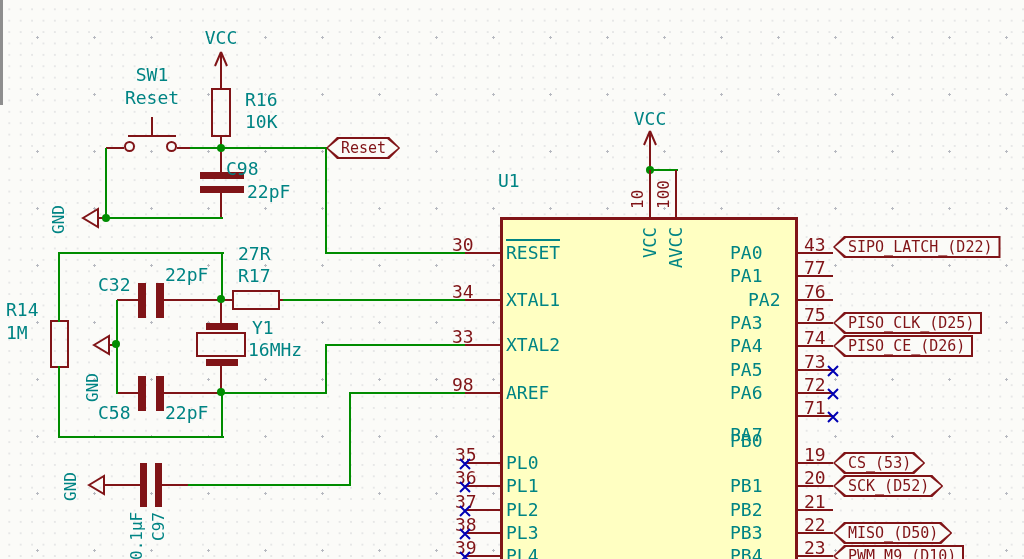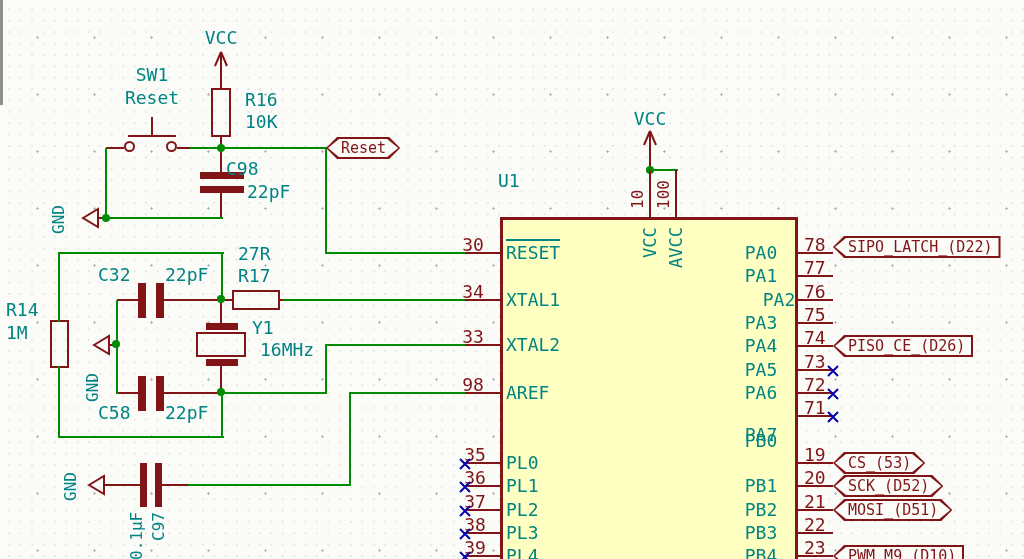--- a/index.html
+++ b/index.html
@@ -17,21 +17,21 @@
   .abs{position:absolute;}
   .wire{position:absolute; background:#008c00;}
   .lead{position:absolute; background:#801417;}
   .plate{position:absolute; background:#801417;}
   .outline{position:absolute; border:2px solid #801417; background:transparent;}
   .junc{position:absolute; width:8px; height:8px; border-radius:50%; background:#008c00;}
   .circ{position:absolute; width:11px; height:11px; border:2px solid #801417; border-radius:50%; background:#fbfbf8;}
   .tref{position:absolute; color:#008484; font-size:18px; line-height:18px; white-space:nowrap;}
   .tname{position:absolute; color:#008484; font-size:18px; line-height:18px; white-space:nowrap;}
   .tnum{position:absolute; color:#801417; font-size:18px; line-height:18px; white-space:nowrap;}
-  .right{text-align:center;}
+  .right{text-align:left;}
   .center{text-align:center;}
   .vtext{writing-mode:vertical-rl; transform:rotate(180deg); line-height:17px; font-size:16px; overflow:hidden;}
   .overline{border-top:2px solid #008484; padding-top:1px;}
   .icbody{position:absolute; background:#ffffc2; border:3px solid #801417;}
   .glabel{position:absolute; height:22px; display:inline-flex; align-items:center;
           font-size:15px; line-height:22px; color:#801417; white-space:nowrap;}
   .glabel .bg{position:absolute; inset:0; background:#801417;}
   .glabel .bg2{position:absolute; inset:2px; background:#fbfbf8;}
   .gl-in .bg, .gl-in .bg2{clip-path:polygon(0 50%, 11px 0, 100% 0, 100% 100%, 11px 100%);}
   .gl-bi .bg, .gl-bi .bg2{clip-path:polygon(0 50%, 11px 0, calc(100% - 11px) 0, 100% 50%, calc(100% - 11px) 100%, 11px 100%);}
@@ -98,21 +98,21 @@
   <div class="tref" style="left:6px;top:301px">R14</div>
   <div class="tref" style="left:6px;top:324px">1M</div>
   <div class="outline" style="left:50px;top:320px;width:19px;height:48px"></div>
   <div class="wire" style="left:58px;top:252px;width:2px;height:70px"></div>
   <div class="wire" style="left:58px;top:366px;width:2px;height:72px"></div>
   <div class="wire" style="left:58px;top:252px;width:166px;height:2px"></div>
   <div class="wire" style="left:58px;top:436px;width:166px;height:2px"></div>
   <div class="wire" style="left:221px;top:252px;width:2px;height:46px"></div>
   <div class="wire" style="left:221px;top:394px;width:2px;height:44px"></div>
 
-  <div class="tref" style="left:98px;top:266px">C32</div>
+  <div class="tref" style="left:98px;top:276px">C32</div>
   <div class="tref" style="left:165px;top:266px">22pF</div>
   <div class="plate" style="left:138px;top:283px;width:8px;height:35px"></div>
   <div class="plate" style="left:156px;top:283px;width:8px;height:35px"></div>
   <div class="lead" style="left:117px;top:299px;width:21px;height:2px"></div>
   <div class="lead" style="left:164px;top:299px;width:58px;height:2px"></div>
 
   <div class="plate" style="left:138px;top:376px;width:8px;height:35px"></div>
   <div class="plate" style="left:156px;top:376px;width:8px;height:35px"></div>
   <div class="lead" style="left:117px;top:392px;width:21px;height:2px"></div>
   <div class="lead" style="left:164px;top:392px;width:58px;height:2px"></div>
@@ -133,21 +133,21 @@
   <div class="lead" style="left:222px;top:299px;width:10px;height:2px"></div>
   <div class="lead" style="left:280px;top:299px;width:4px;height:2px"></div>
   <div class="wire" style="left:283px;top:299px;width:183px;height:2px"></div>
 
   <div class="lead" style="left:220px;top:300px;width:2px;height:23px"></div>
   <div class="plate" style="left:206px;top:323px;width:32px;height:7px"></div>
   <div class="outline" style="left:196px;top:332px;width:50px;height:25px"></div>
   <div class="plate" style="left:206px;top:359px;width:32px;height:7px"></div>
   <div class="lead" style="left:220px;top:366px;width:2px;height:27px"></div>
   <div class="tref" style="left:252px;top:319px">Y1</div>
-  <div class="tref" style="left:260px;top:341px">16MHz</div>
+  <div class="tref" style="left:248px;top:341px">16MHz</div>
 
   <div class="wire" style="left:222px;top:392px;width:105px;height:2px"></div>
   <div class="wire" style="left:325px;top:344px;width:2px;height:50px"></div>
   <div class="wire" style="left:325px;top:344px;width:141px;height:2px"></div>
   <div class="wire" style="left:350px;top:392px;width:116px;height:2px"></div>
   <div class="wire" style="left:349px;top:392px;width:2px;height:94px"></div>
   <div class="wire" style="left:188px;top:484px;width:162px;height:2px"></div>
 
   <div class="junc" style="left:217px;top:295px"></div>
   <div class="junc" style="left:112px;top:340px"></div>
@@ -229,39 +229,44 @@
       </svg></div>
 
   <div class="lead" style="left:465px;top:555px;width:35px;height:2px"></div>
   <div class="tnum right" style="left:455px;top:539px;width:40px">39</div>
   <div class="tname" style="left:506px;top:547px">PL4</div>
   <div class="abs" style="left:458px;top:549px"><svg width="14" height="14" viewBox="0 0 14 14">
         <path d="M2 2 L12 12 M12 2 L2 12" stroke="#0000b4" stroke-width="2" fill="none"></path>
       </svg></div>
 
   <div class="lead" style="left:798px;top:252px;width:35px;height:2px"></div>
-  <div class="tnum" style="left:804px;top:236px">78</div>
+  <div class="tnum" style="left:804px;top:236px">43</div>
   <div class="tname right" style="left:730px;top:244px;width:62px">PA0</div>
   <div class="glabel gl-in" style="left:833px;top:236px">
       <span class="bg"></span>
       <span class="bg2"></span>
       <span class="txt">SIPO_LATCH_(D22)</span>
     </div>
 
   <div class="lead" style="left:798px;top:275px;width:35px;height:2px"></div>
   <div class="tnum" style="left:804px;top:259px">77</div>
   <div class="tname right" style="left:730px;top:267px;width:62px">PA1</div>
 
   <div class="lead" style="left:798px;top:299px;width:35px;height:2px"></div>
   <div class="tnum" style="left:804px;top:283px">76</div>
   <div class="tname right" style="left:748px;top:291px;width:62px">PA2</div>
 
   <div class="lead" style="left:798px;top:322px;width:35px;height:2px"></div>
   <div class="tnum" style="left:804px;top:306px">75</div>
   <div class="tname right" style="left:730px;top:314px;width:62px">PA3</div>
+  <div class="glabel gl-in" style="left:833px;top:312px">
+      <span class="bg"></span>
+      <span class="bg2"></span>
+      <span class="txt">PISO_CLK_(D25)</span>
+    </div>
 
   <div class="lead" style="left:798px;top:345px;width:35px;height:2px"></div>
   <div class="tnum" style="left:804px;top:329px">74</div>
   <div class="tname right" style="left:730px;top:337px;width:62px">PA4</div>
   <div class="glabel gl-in" style="left:833px;top:335px">
       <span class="bg"></span>
       <span class="bg2"></span>
       <span class="txt">PISO_CE_(D26)</span>
     </div>
 
@@ -300,29 +305,29 @@
   <div class="tname right" style="left:730px;top:477px;width:62px">PB1</div>
   <div class="glabel gl-bi" style="left:833px;top:475px">
       <span class="bg"></span>
       <span class="bg2"></span>
       <span class="txt">SCK_(D52)</span>
     </div>
 
   <div class="lead" style="left:798px;top:509px;width:35px;height:2px"></div>
   <div class="tnum" style="left:804px;top:493px">21</div>
   <div class="tname right" style="left:730px;top:501px;width:62px">PB2</div>
-  <div class="glabel gl-bi" style="left:833px;top:499px">
-      <span class="bg"></span>
-      <span class="bg2"></span>
-      <span class="txt">MOSI_(D51)</span>
-    </div>
 
   <div class="lead" style="left:798px;top:532px;width:35px;height:2px"></div>
   <div class="tnum" style="left:804px;top:516px">22</div>
   <div class="tname right" style="left:730px;top:524px;width:62px">PB3</div>
+  <div class="glabel gl-bi" style="left:833px;top:522px">
+      <span class="bg"></span>
+      <span class="bg2"></span>
+      <span class="txt">MISO_(D50)</span>
+    </div>
 
   <div class="lead" style="left:798px;top:555px;width:35px;height:2px"></div>
   <div class="tnum" style="left:804px;top:539px">23</div>
   <div class="tname right" style="left:730px;top:547px;width:62px">PB4</div>
   <div class="glabel gl-in" style="left:833px;top:545px">
       <span class="bg"></span>
       <span class="bg2"></span>
       <span class="txt">PWM_M9_(D10)</span>
     </div>
 

